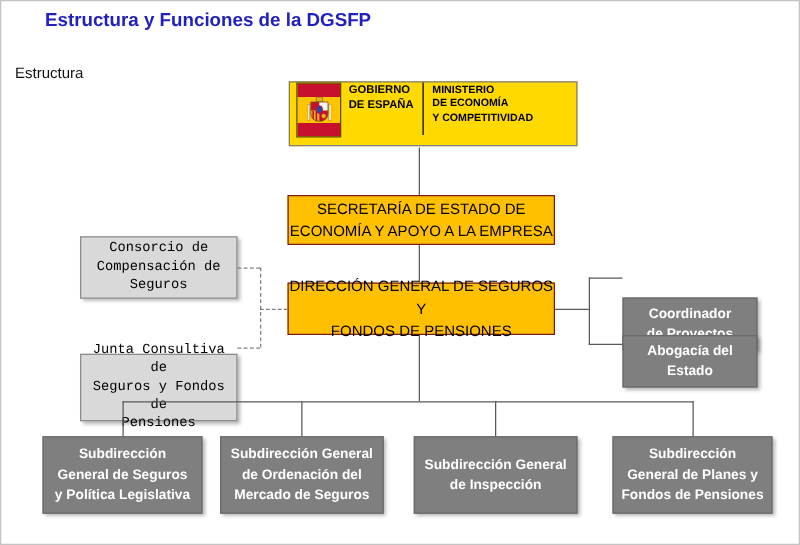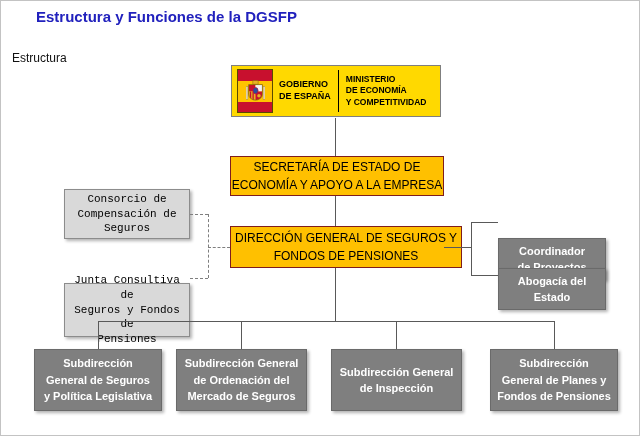--- a/index.html
+++ b/index.html
@@ -34,23 +34,23 @@
     box-shadow:2px 2px 3px rgba(0,0,0,0.30);
   }
 
   
   .line  { position:absolute; background:var(--connector-gray,#595959); }
   .dash-h{ position:absolute; border-top:1px dashed #7f7f7f; height:0; }
   .dash-v{ position:absolute; border-left:1px dashed #7f7f7f; width:0; }
 
   
   .logo {
-    position:absolute; left:230px; top:64px; width:210px; height:52px;
+    position:absolute; left:230px; top:64px; width:231px; height:52px;
     background:var(--logo-yellow,#FFD900); border:1px solid #7f7f7f;
-    display:flex; align-items:center; padding:0 6px 0 5px;
+    display:flex; padding:0 6px 0 5px;
   }
   .flag {
     width:36px; height:44px; flex:0 0 36px;
     background:linear-gradient(180deg,
       var(--flag-red,#C8102E) 0 25%, #FFC400 25% 75%, var(--flag-red,#C8102E) 75% 100%);
     border:1px solid #5a4a00;
     display:flex; align-items:center; justify-content:center;
   }
   .gob {
     margin-left:6px; font-size:9px; font-weight:bold; color:#000;
@@ -97,21 +97,21 @@
     <div class="gob">GOBIERNO
 DE ESPAÑA</div>
     <div class="logo-divider"></div>
     <div class="min">MINISTERIO
 DE ECONOMÍA
 Y COMPETITIVIDAD</div>
   </div>
 
   <div class="box orange" style="left:229px; top:155px; width:214px; height:40px;">SECRETARÍA DE ESTADO DE
 ECONOMÍA Y APOYO A LA EMPRESA</div>
-  <div class="box orange" style="left:229px; top:225px; width:232px; height:42px;">DIRECCIÓN GENERAL DE SEGUROS Y
+  <div class="box orange" style="left:229px; top:225px; width:214px; height:42px;">DIRECCIÓN GENERAL DE SEGUROS Y
 FONDOS DE PENSIONES</div>
 
   <div class="box lightgray" style="left:63px; top:188px; width:126px; height:50px;">Consorcio de
 Compensación de
 Seguros</div>
   <div class="box lightgray" style="left:63px; top:250px; width:126px; height:54px;margin-top:32px;">Junta Consultiva de
 Seguros y Fondos de
 Pensiones</div>
 
   <div class="box darkgray" style="left:497px; top:212px; width:108px; height:42px;margin-top:25px;">Coordinador

